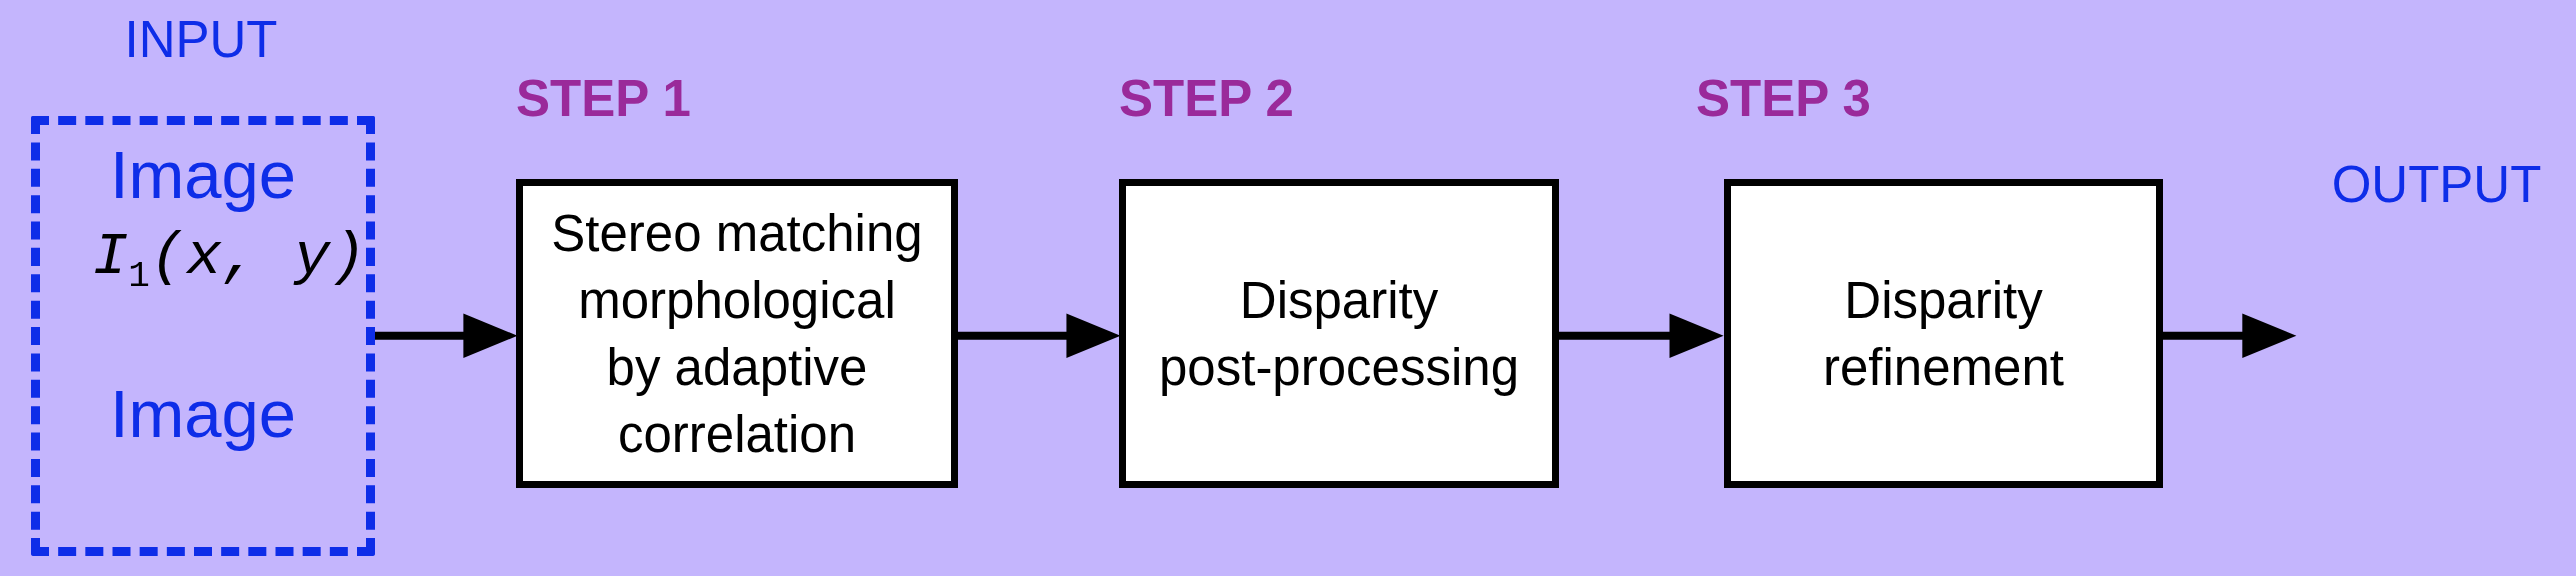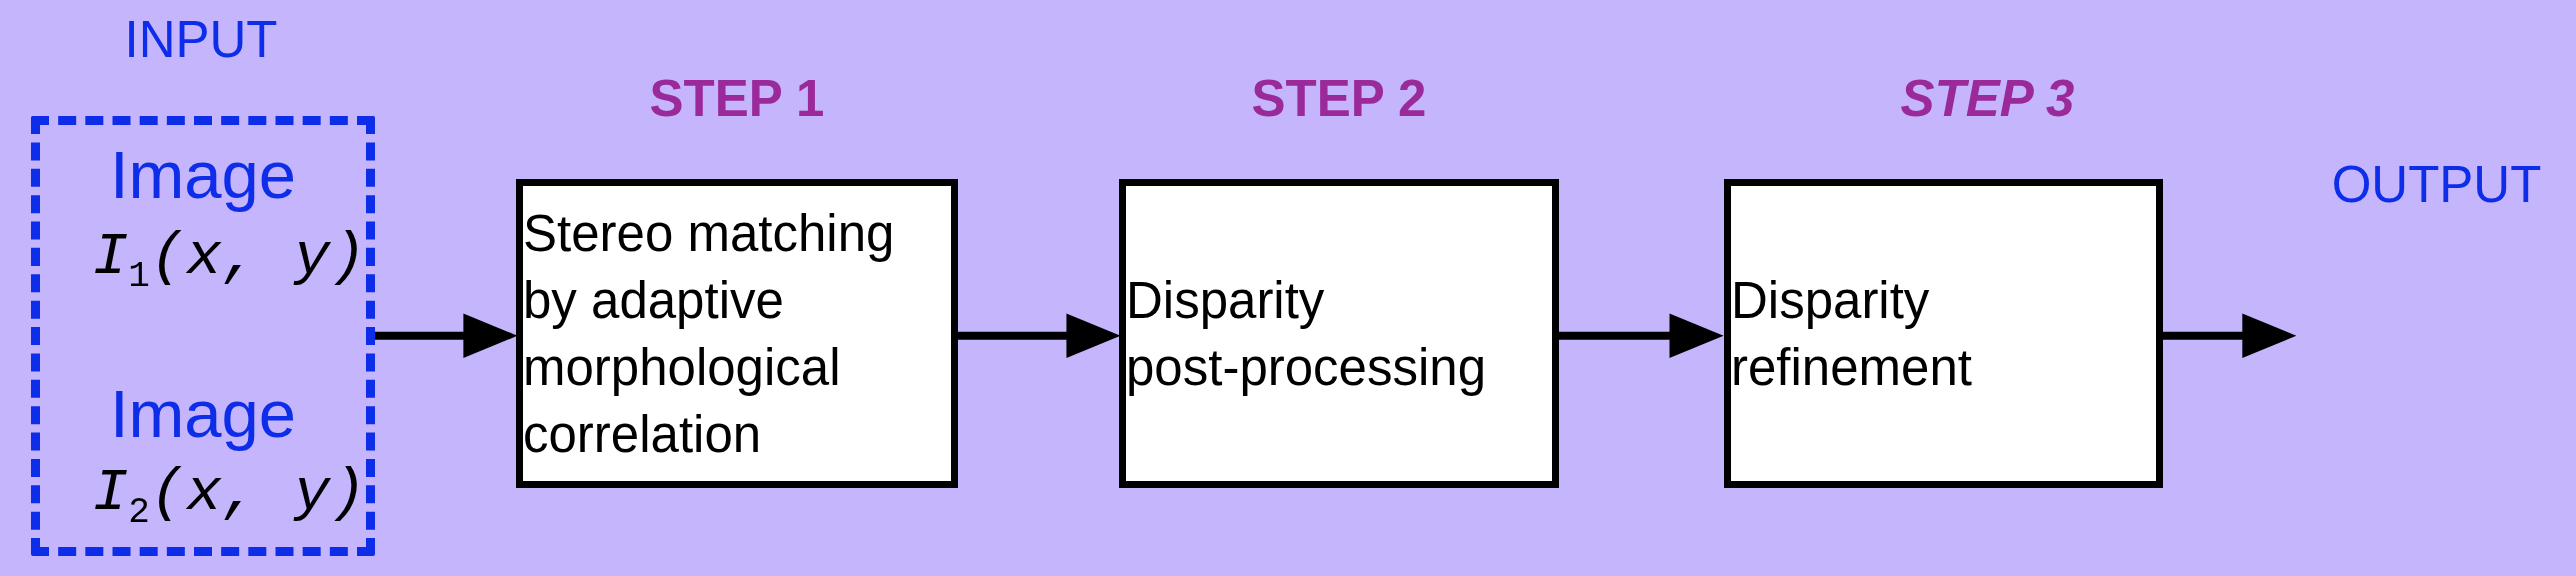--- a/index.html
+++ b/index.html
@@ -55,33 +55,32 @@
   .formula sub {
     font-style: normal;
     font-size: 0.60em;
     line-height: 0;
   }
   .step-label {
     position: absolute; top: 70px;
     color: var(--color-purple, #9A2A9A);
     font-size: 51px; line-height: 57px;
     font-weight: bold;
-    text-align: center;
     white-space: nowrap;
   }
   .process-box {
     position: absolute; top: 179px;
     height: 309px;
     box-sizing: border-box;
     border: 7.2px solid var(--color-black, #000000);
     background: #ffffff;
     display: flex;
     flex-direction: column;
     justify-content: center;
-    align-items: flex-start;
+    align-items: center;
   }
   .box-line {
     color: var(--color-black, #000000);
     font-size: 51px; line-height: 67px;
     text-align: center;
     white-space: nowrap;
   }
   .output-text {
     position: absolute;
     left: 2292px; top: 275px; width: 284px;
@@ -116,38 +115,37 @@
     </g>
   </svg>
 
   <div class="blue-label" style="left:42px; top:11px; width:318px;">INPUT</div>
 
   <div class="input-box">
     <div class="input-caption" style="top:22px;">Image</div>
     <div class="formula" style="top:89px;"><span>I</span><sub>1</sub><span>(x, y)</span></div>
 
     <div class="input-caption" style="top:261px;">Image</div>
-    <div class="formula" style="top:325px;"><span>I</span><sub>2</sub><span>(x, y)</span></div>
   </div>
 
   <div class="step-label" style="left:516px; width:442px;">STEP 1</div>
   <div class="process-box" style="left:516px; width:442px;">
     <div class="box-line">Stereo matching</div>
+    <div class="box-line">morphological</div>
     <div class="box-line">by adaptive</div>
-    <div class="box-line">morphological</div>
     <div class="box-line">correlation</div>
   </div>
 
   <div class="step-label" style="left:1119px; width:440px;">STEP 2</div>
   <div class="process-box" style="left:1119px; width:440px;">
     <div class="box-line">Disparity</div>
     <div class="box-line">post-processing</div>
   </div>
 
-  <div class="step-label" style="left:1768px; width:439px;font-style:italic;">STEP 3</div>
+  <div class="step-label" style="left:1696px; width:439px;">STEP 3</div>
   <div class="process-box" style="left:1724px; width:439px;">
     <div class="box-line">Disparity</div>
     <div class="box-line">refinement</div>
   </div>
 
   <div class="blue-label" style="left:2297px; top:156px; width:279px;">OUTPUT</div>
 
 </div>
 
 

